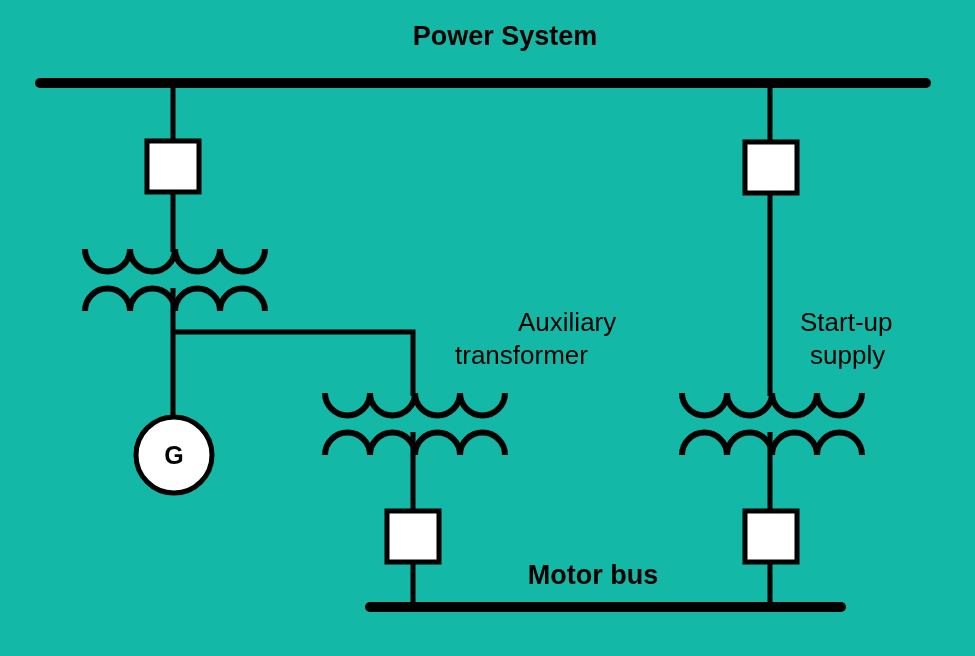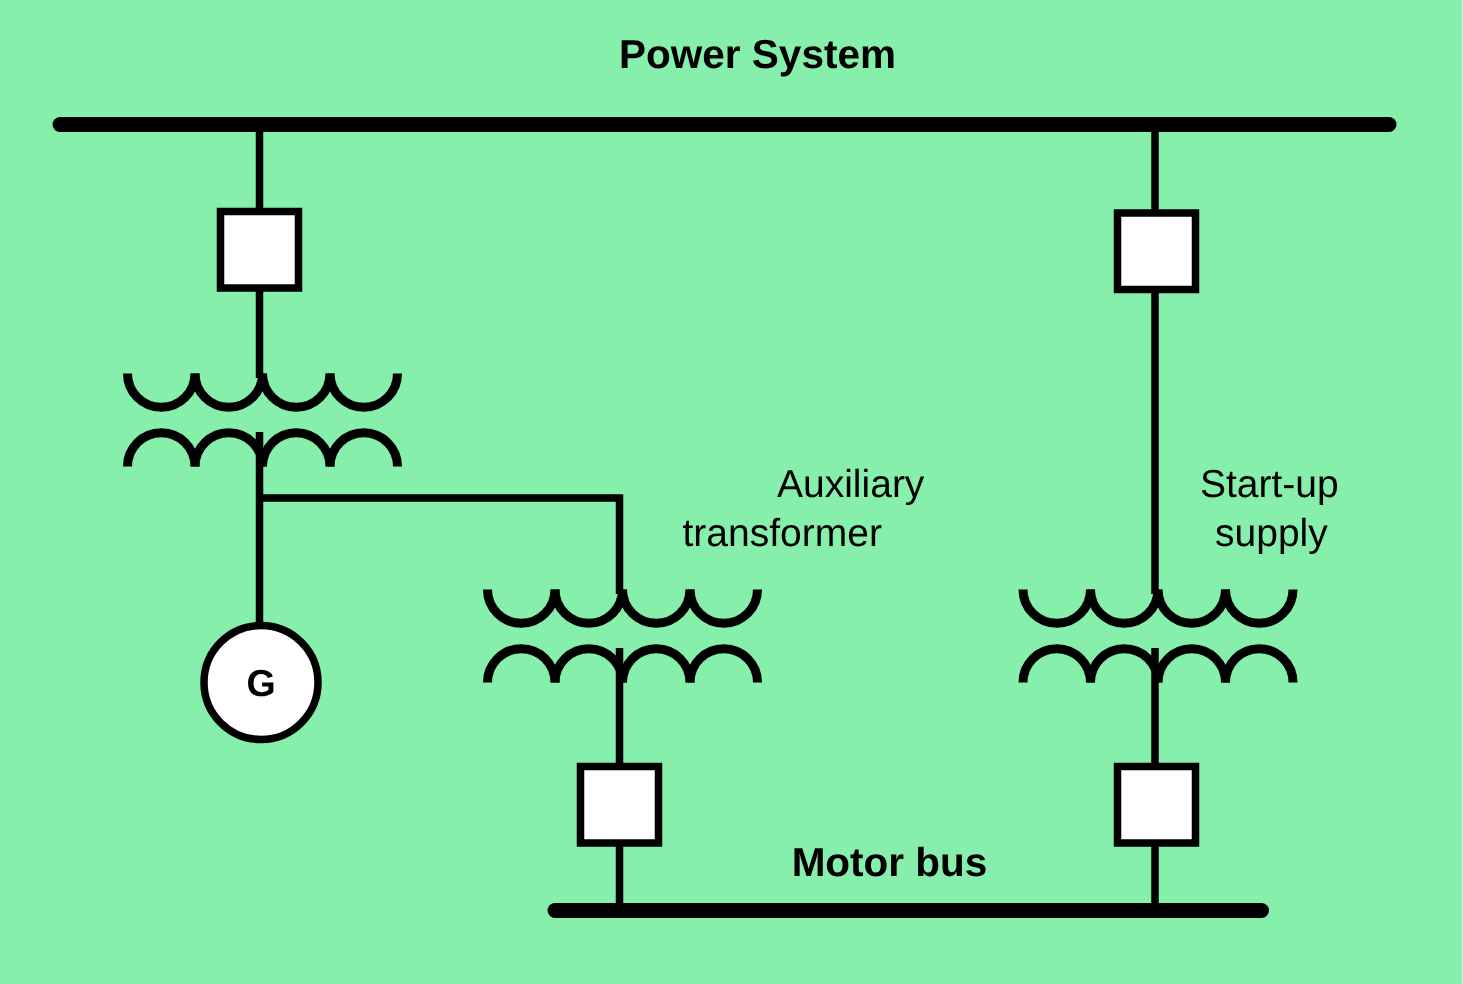--- a/index.html
+++ b/index.html
@@ -7,21 +7,21 @@
     padding: 0;
     background: #ffffff;
   }
   body {
     font-family: "Liberation Sans", sans-serif;
   }
   #diagram-root {
     position: relative;
     width: 975px;
     height: 656px;
-    background: #86efac;
+    background: #14b8a6;
     overflow: hidden;
   }
   svg#sld {
     display: block;
     width: 975px;
     height: 656px;
   }
   .wire {
     stroke: #000000;
     stroke-width: 5;

